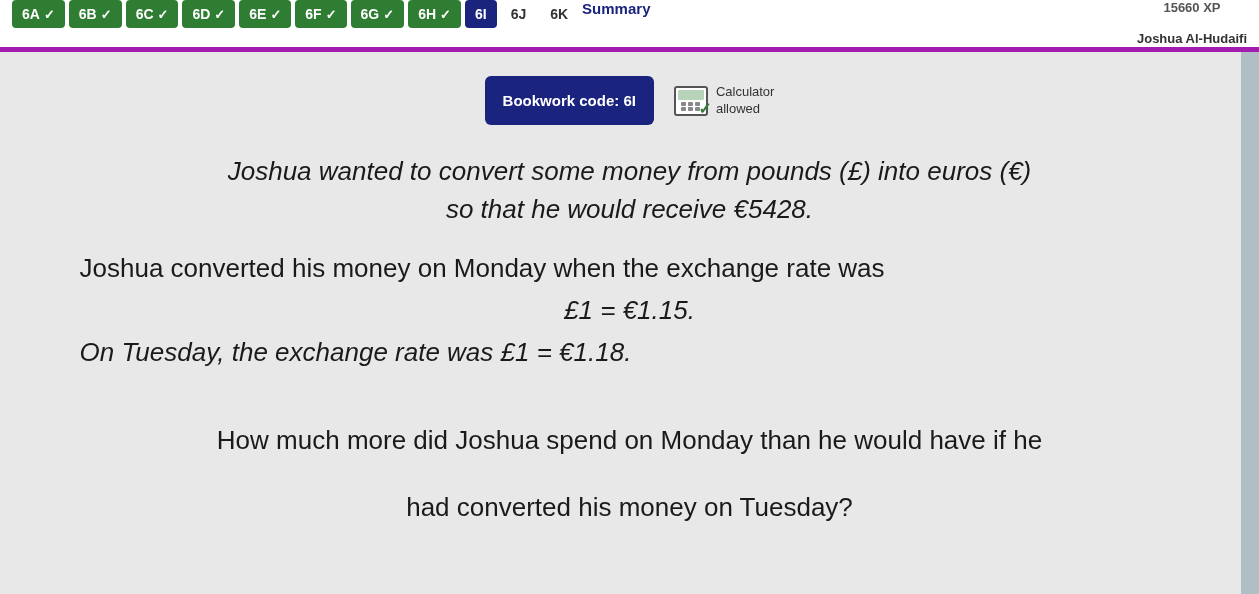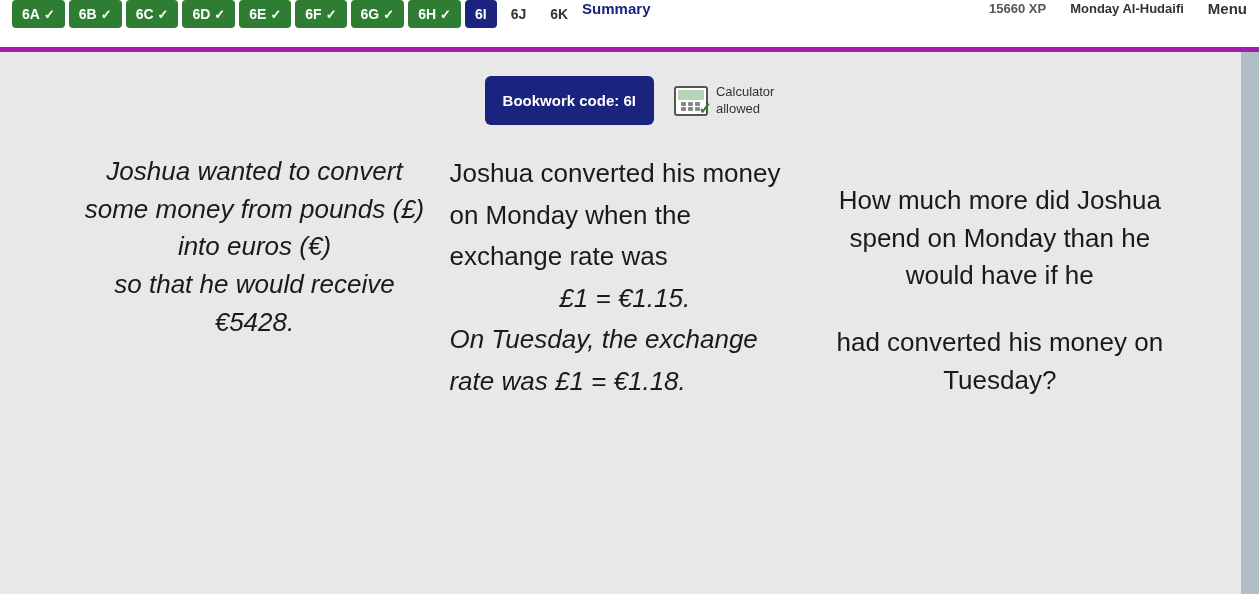--- a/index.html
+++ b/index.html
@@ -61,23 +61,24 @@
       color: #1a237e;
       font-weight: 700;
       font-size: 15px;
       cursor: pointer;
     }
 
     .nav-right {
       margin-left: auto;
       display: flex;
       align-items: center;
-      gap: 24px;
+      gap: 16px;
       font-size: 13px;
       color: #333;
+      flex-direction: column;
     }
 
     .nav-xp {
       font-weight: 600;
       color: #555;
     }
 
     .nav-user {
       font-weight: 600;
       color: #333;
@@ -180,21 +181,21 @@
       font-size: 13px;
       line-height: 1.3;
       color: #333;
     }
 
     
     .question-area {
       width: 100%;
       max-width: 1100px;
       display: flex;
-      flex-direction: row;
+      flex-direction: column;
       gap: 20px;
     }
 
     .question-line {
       font-size: 26px;
       color: #1a1a1a;
       text-align: center;
       line-height: 1.45;
       font-style: italic;
     }
@@ -278,21 +279,21 @@
   <div class="nav-tab nav-tab-inactive">
     <span>6K</span>
   </div>
 
   <div class="nav-summary">
     <span>Summary</span>
   </div>
 
   <div class="nav-right">
     <span class="nav-xp">15660 XP</span>
-    <span class="nav-user">Monday Al-Hudaifi</span>
+    <span class="nav-user">Joshua Al-Hudaifi</span>
     <span class="nav-menu">Menu</span>
   </div>
 </div>
 
 <div class="main-content">
 
   <div class="toolbar-row">
     <button class="bookwork-btn">Bookwork code: 6I</button>
 
     <div class="calculator-badge">

